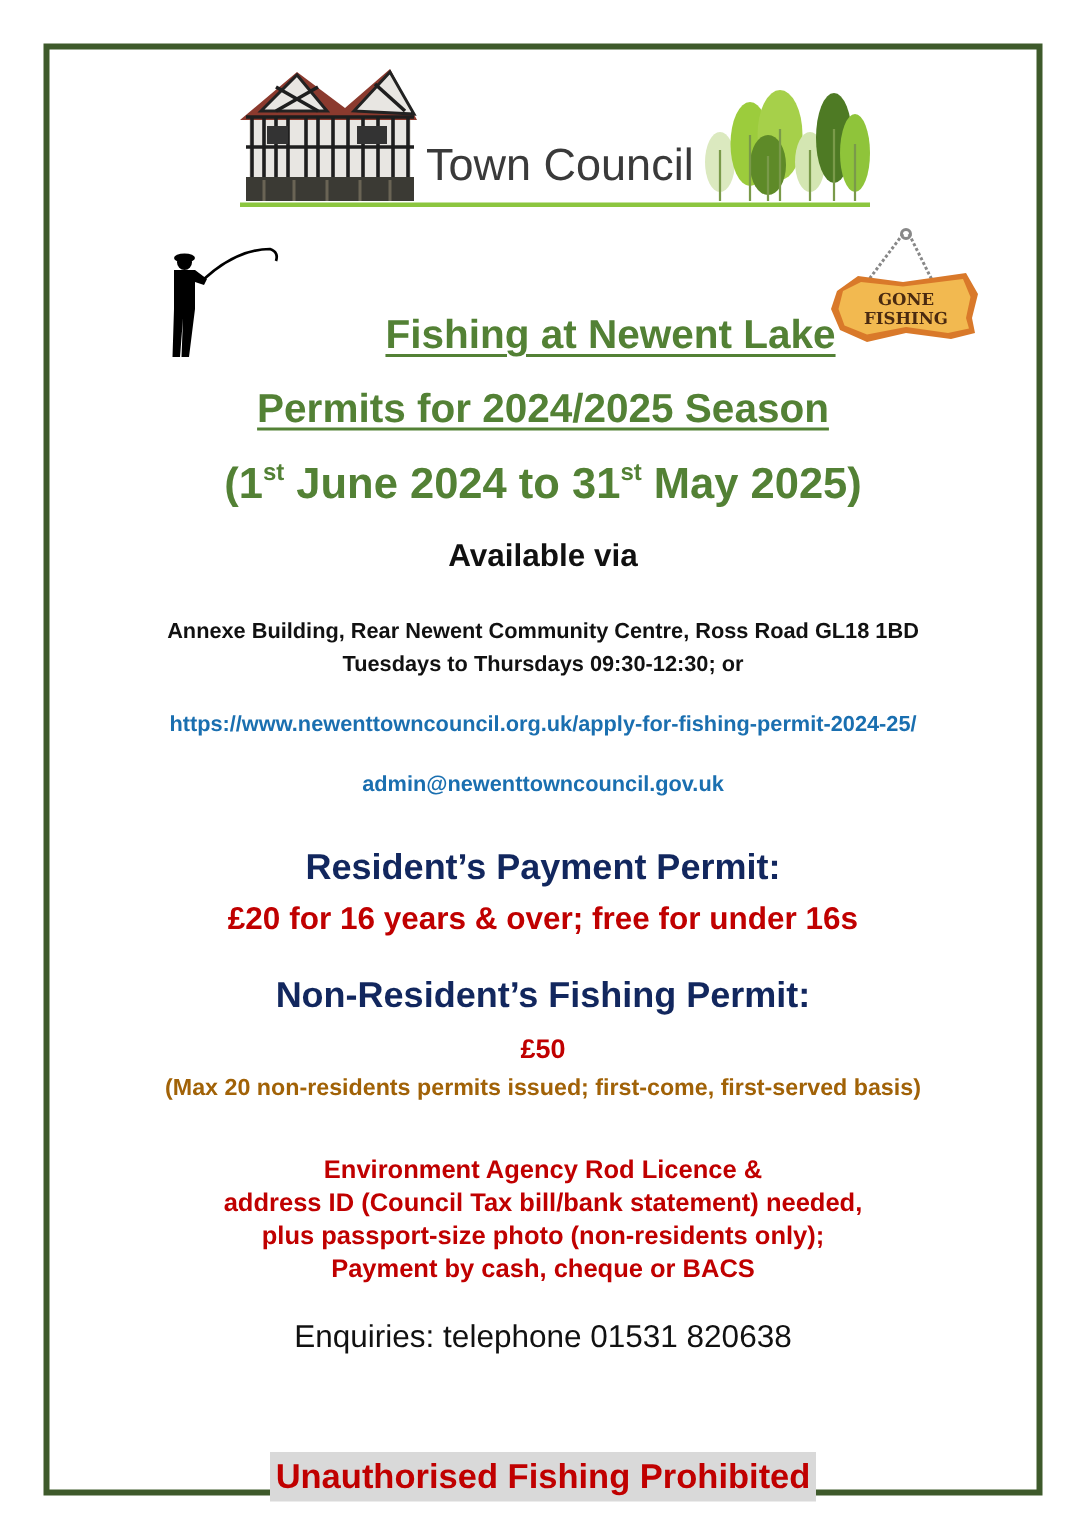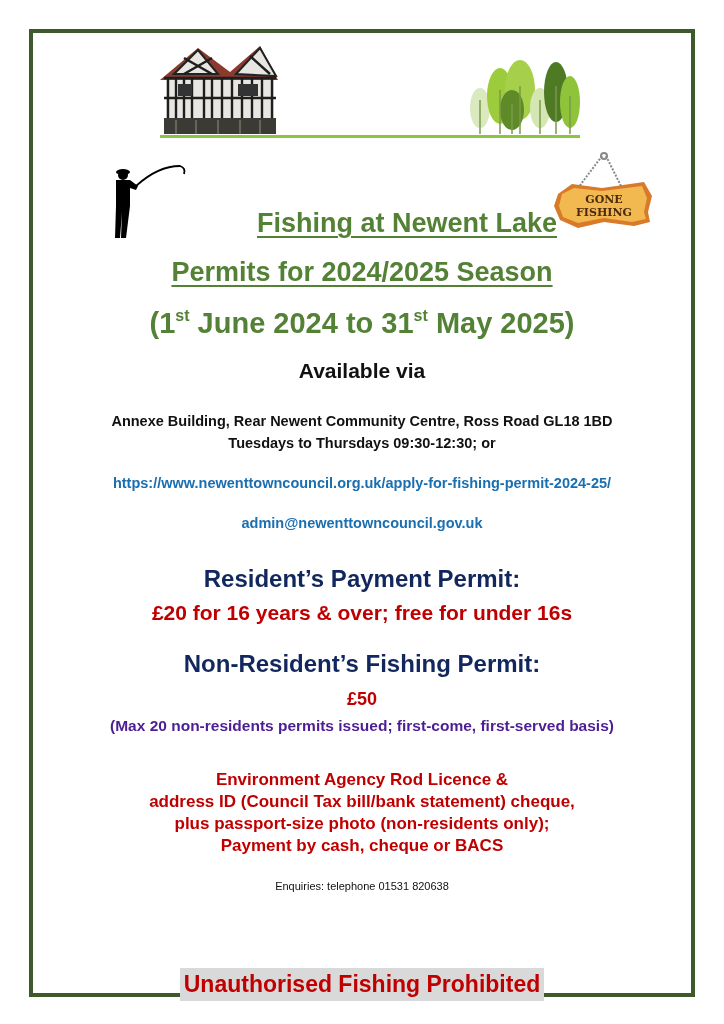--- a/index.html
+++ b/index.html
@@ -82,29 +82,29 @@
     .avail { top: 359px; font-size: 21px; font-weight: bold; color: #111; }
     .addr1 { top: 413px; font-size: 14.5px; font-weight: bold; color: #111; }
     .addr2 { top: 435px; font-size: 14.5px; font-weight: bold; color: #111; }
     .link { top: 475px; font-size: 14.5px; font-weight: bold; color: #1a6fb0; }
     .email { top: 515px; font-size: 14.5px; font-weight: bold; color: #1a6fb0; }
 
     .res-head { top: 565px; font-size: 24px; font-weight: bold; color: #12275e; }
     .res-price { top: 601px; font-size: 21px; font-weight: bold; color: #c00000; }
     .non-head { top: 650px; font-size: 24px; font-weight: bold; color: #12275e; }
     .non-price { top: 689px; font-size: 18px; font-weight: bold; color: #c00000; }
-    .non-note { top: 717px; font-size: 15.5px; font-weight: bold; color: #4c1d95; }
+    .non-note { top: 717px; font-size: 15.5px; font-weight: bold; color: #a16207; }
 
     .req { font-size: 17px; font-weight: bold; color: #c00000; }
     .req1 { top: 770px; }
     .req2 { top: 792px; }
     .req3 { top: 814px; }
     .req4 { top: 836px; }
 
-    .enq { top: 880px; font-size: 11px; color: #111; }
+    .enq { top: 880px; font-size: 21px; color: #111; }
     .prohib-wrap { top: 968px; }
     .prohib {
       display: inline-block;
       background: #d9d9d9;
       color: #c00000;
       font-weight: bold;
       font-size: 23px;
       padding: 1px 4px 2px 4px;
       line-height: 30px;
     }
@@ -159,20 +159,21 @@
     <rect x="78" y="42" width="20" height="12" fill="#333"></rect>
     <rect x="4" y="76" width="112" height="16" fill="#3b3a34"></rect>
     <g stroke="#6a6455" stroke-width="2">
       <line x1="16" y1="78" x2="16" y2="92"></line>
       <line x1="36" y1="78" x2="36" y2="92"></line>
       <line x1="58" y1="78" x2="58" y2="92"></line>
       <line x1="80" y1="78" x2="80" y2="92"></line>
       <line x1="100" y1="78" x2="100" y2="92"></line>
     </g>
   </svg>
+  <span class="logo-name-bottom">Town Council</span>
   <svg class="abs" style="left:310px;top:18px" width="112" height="76" viewBox="0 0 112 76">
     <ellipse cx="10" cy="48" rx="10" ry="20" fill="#dbe9bf"></ellipse>
     <ellipse cx="30" cy="36" rx="13" ry="28" fill="#9ccc3c"></ellipse>
     <ellipse cx="50" cy="30" rx="15" ry="30" fill="#a6d04a"></ellipse>
     <ellipse cx="42" cy="50" rx="12" ry="20" fill="#5e8a28"></ellipse>
     <ellipse cx="70" cy="48" rx="10" ry="20" fill="#d4e6b2"></ellipse>
     <ellipse cx="86" cy="32" rx="12" ry="30" fill="#4e7a24"></ellipse>
     <ellipse cx="100" cy="42" rx="10" ry="26" fill="#8fc43a"></ellipse>
     <g stroke="#7a9a4a" stroke-width="1.5">
       <line x1="10" y1="40" x2="10" y2="74"></line>
@@ -221,21 +222,21 @@
 <div class="center-line email">admin@newenttowncouncil.gov.uk</div>
 
 <div class="center-line res-head">Resident’s Payment Permit:</div>
 <div class="center-line res-price">£20 for 16 years &amp; over; free for under 16s</div>
 
 <div class="center-line non-head">Non-Resident’s Fishing Permit:</div>
 <div class="center-line non-price">£50</div>
 <div class="center-line non-note">(Max 20 non-residents permits issued; first-come, first-served basis)</div>
 
 <div class="center-line req req1">Environment Agency Rod Licence &amp;</div>
-<div class="center-line req req2">address ID (Council Tax bill/bank statement) cheque,</div>
+<div class="center-line req req2">address ID (Council Tax bill/bank statement) needed,</div>
 <div class="center-line req req3">plus passport-size photo (non-residents only);</div>
 <div class="center-line req req4">Payment by cash, cheque or BACS</div>
 
 <div class="center-line enq">Enquiries: telephone 01531 820638</div>
 
 <div class="center-line prohib-wrap">
   <span class="prohib">Unauthorised Fishing Prohibited</span>
 </div>
 
 </body></html>

